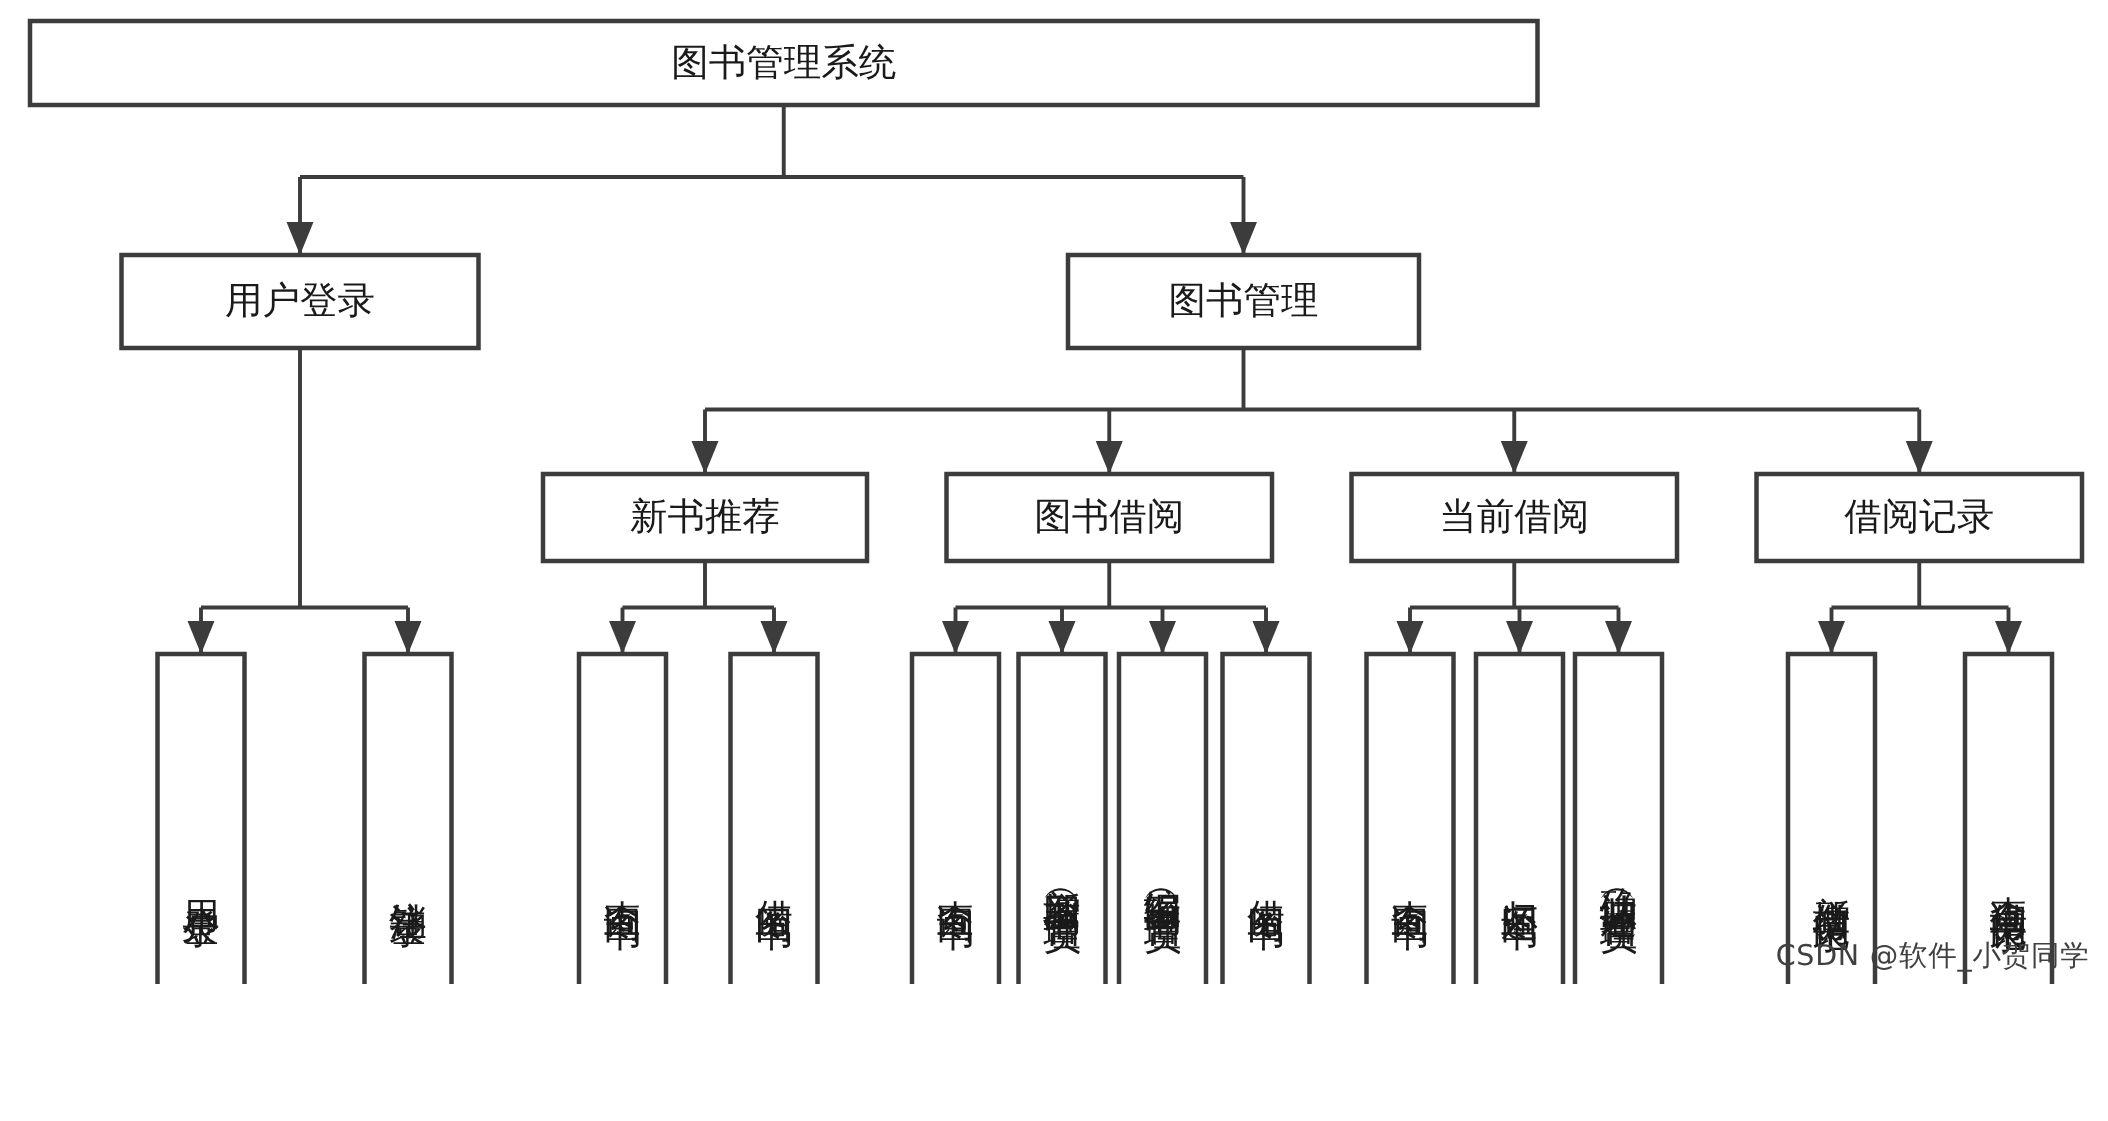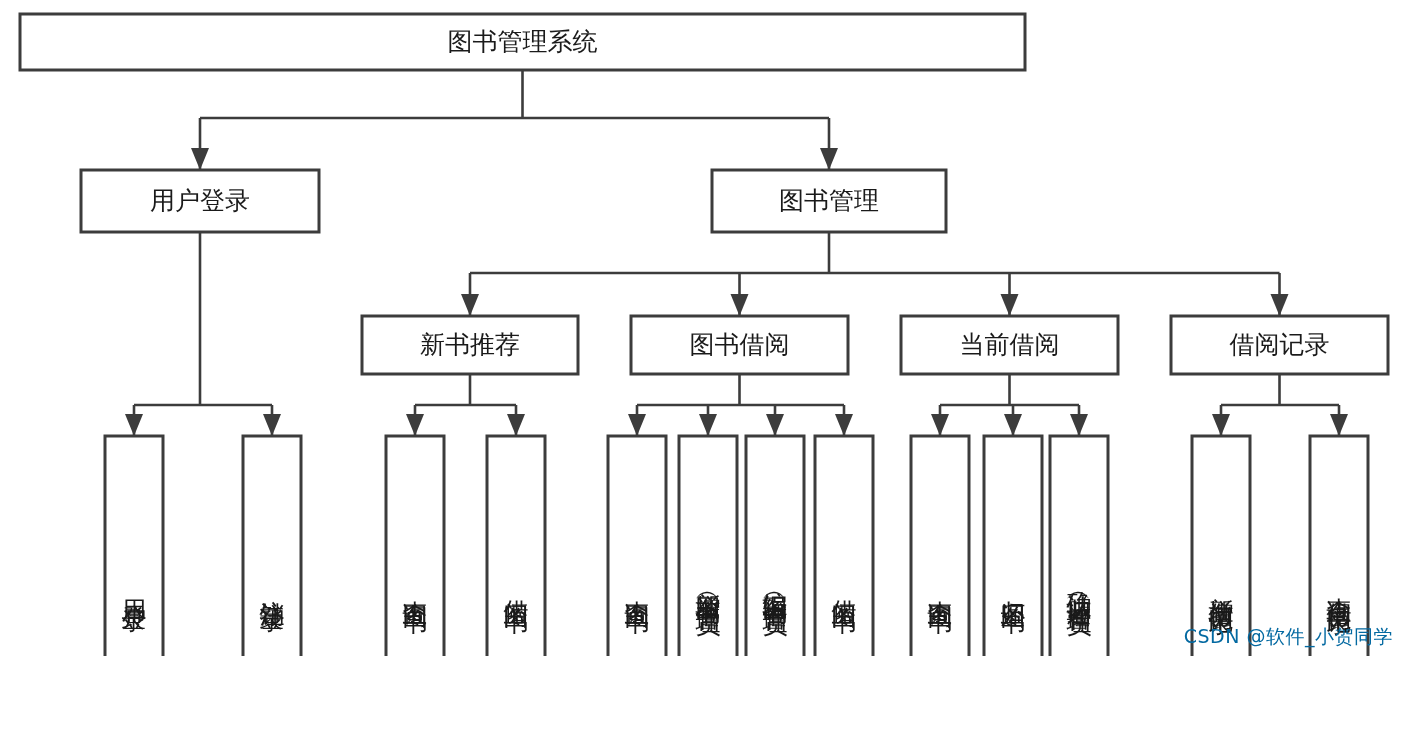--- a/index.html
+++ b/index.html
@@ -61,21 +61,21 @@
     justify-content: center;
     white-space: nowrap;
     pointer-events: none;
   }
   #watermark {
     position: absolute;
     right: 12px;
     bottom: 6px;
     font-family: "DejaVu Sans", "Liberation Sans", sans-serif;
     font-size: 19px;
-    color: #0369a1;
+    color: #404040;
     letter-spacing: 0.5px;
     user-select: none;
   }
 </style>
 </head>
 <body>
 
 <div id="diagram-root">
 
   <svg id="tree-svg" viewBox="0 0 1405 747" xmlns="http://www.w3.org/2000/svg">

